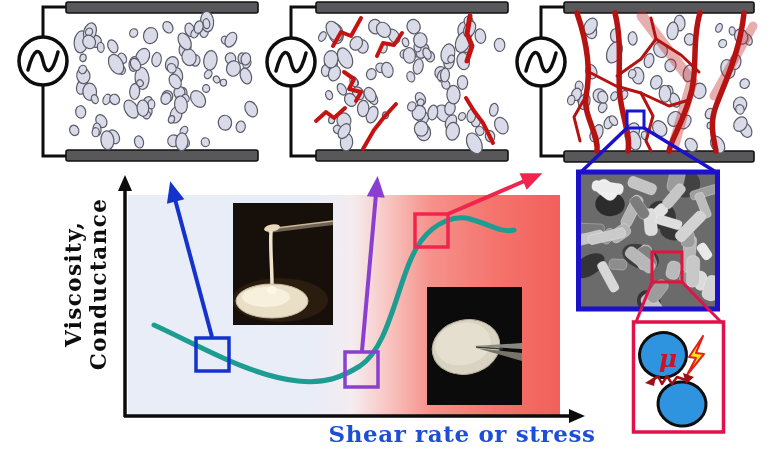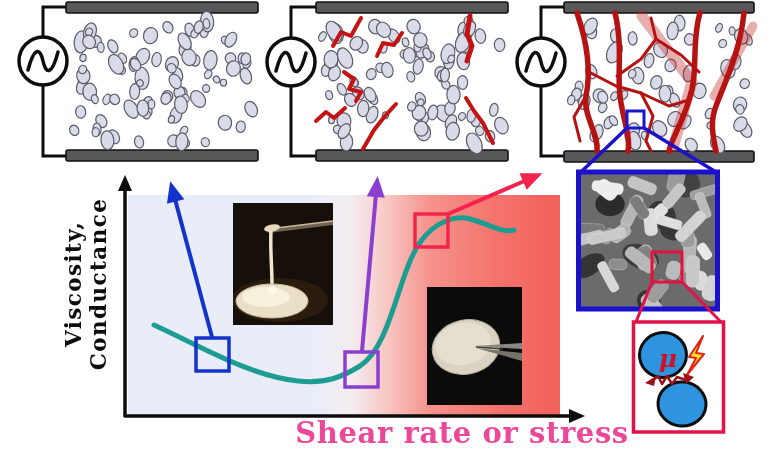--- a/index.html
+++ b/index.html
@@ -3,21 +3,21 @@
 <meta charset="utf-8">
 <style>
   html,body{margin:0;padding:0;background:#ffffff;}
   .stage{position:relative;width:770px;height:450px;background:#ffffff;overflow:hidden;
          font-family:"DejaVu Serif", serif;}
   svg{position:absolute;left:0;top:0;}
   .ylabel{position:absolute;left:86px;top:284px;transform:translate(-50%,-50%) rotate(-90deg);
           transform-origin:center;white-space:nowrap;text-align:center;color:#0d0d0d;
           font-weight:bold;font-size:21.5px;letter-spacing:1.4px;line-height:1.18;}
   .xlabel{position:absolute;left:462px;top:433px;transform:translate(-50%,-50%);
-          white-space:nowrap;color:#ec4899;font-weight:bold;font-size:29px;letter-spacing:.6px;}
+          white-space:nowrap;color:#1d4ed8;font-weight:bold;font-size:23px;letter-spacing:.6px;}
 </style>
 </head>
 <body>
 
 <div class="stage">
 <svg width="770" height="450" viewBox="0 0 770 450">
   <defs>
     <linearGradient id="plotGrad" x1="0" y1="0" x2="1" y2="0">
       <stop offset="0" stop-color="#e9edf8"></stop>
       <stop offset="0.42" stop-color="#e9edf8"></stop>

